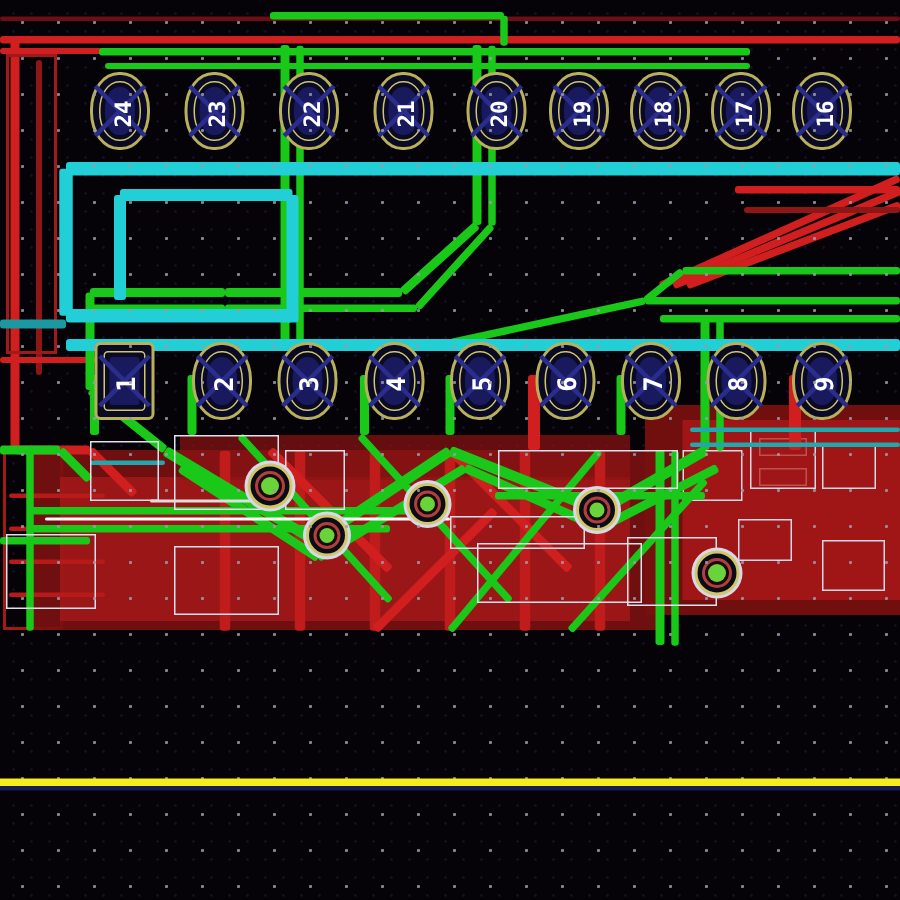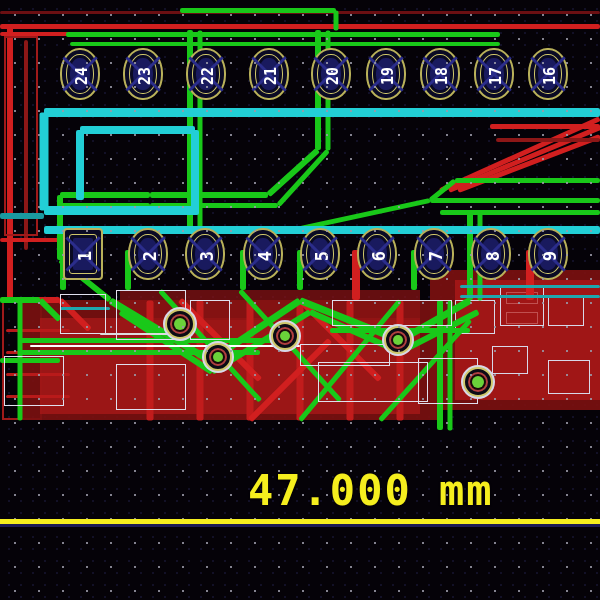--- a/index.html
+++ b/index.html
@@ -351,15 +351,14 @@
       <div class="txt" style="left: 208px; top: 392px; font-size: 21px; font-weight: bold;"></div>
       <div class="txt" style="left: 456px; top: 413px; font-size: 21px; font-weight: bold;"></div>
       <div class="txt" style="left: 385px; top: 417px; font-size: 17px; font-weight: bold;"></div>
       <div class="txt" style="left: 378px; top: 120px; font-size: 38px; font-weight: bold; color: rgb(220, 220, 232);"></div>
       <div class="txt" style="left: -4px; top: 188px; font-size: 34px; font-weight: bold; color: rgb(232, 232, 240);"></div>
     </div>
 
   <div id="grid"></div>
 
   <div id="dimline" style="top: 519px;"></div>
-  <div id="dimtext" style="left: 248px; top: 466px; font-size: 42px;">47.000 mm</div>
 
 </div>
 
 </body></html>

